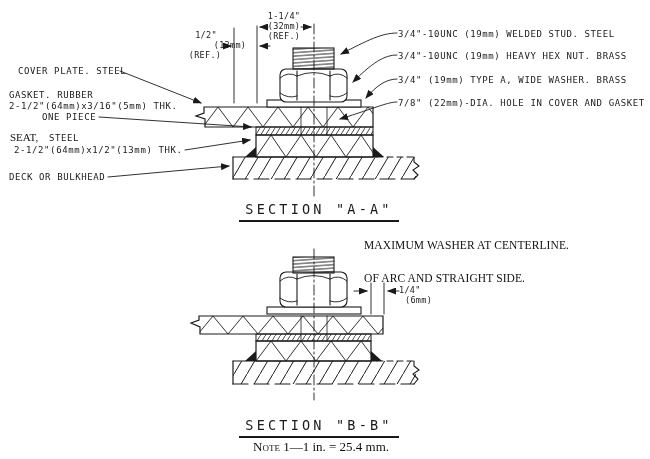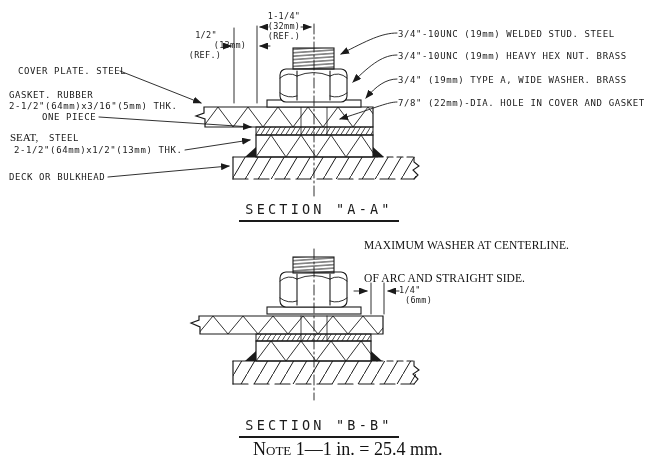--- a/index.html
+++ b/index.html
@@ -7,21 +7,21 @@
         font-family:"DejaVu Sans Mono",monospace;color:#1a1a1a;}
   #art{position:absolute;left:0;top:0;}
   .lbl{position:absolute;white-space:nowrap;}
   .cad{font-family:"DejaVu Sans Mono",monospace;font-size:9px;letter-spacing:0.6px;color:#1a1a1a;}
   .dim{font-family:"DejaVu Sans Mono",monospace;font-size:8.5px;letter-spacing:0.3px;color:#1a1a1a;text-align:center;}
   .serif{font-family:"Liberation Serif","DejaVu Serif",serif;color:#111;}
   .annot{font-size:11.5px;line-height:12px;letter-spacing:0.1px;}
   .seatword{font-size:11px;}
   .title{font-family:"DejaVu Sans Mono",monospace;font-size:13.5px;letter-spacing:3.2px;
          text-align:center;border-bottom:2px solid #1a1a1a;padding-bottom:3px;}
-  .note{font-size:18px;}
+  .note{font-size:13px;}
   .note .nlabel{font-variant:small-caps;}
 </style>
 </head>
 <body>
 
 <div id="page">
 
 <svg id="art" width="650" height="459" viewBox="0 0 650 459">
   <defs>
     <marker id="arw" markerWidth="9" markerHeight="7" refX="8" refY="3.5" orient="auto" markerUnits="userSpaceOnUse">

